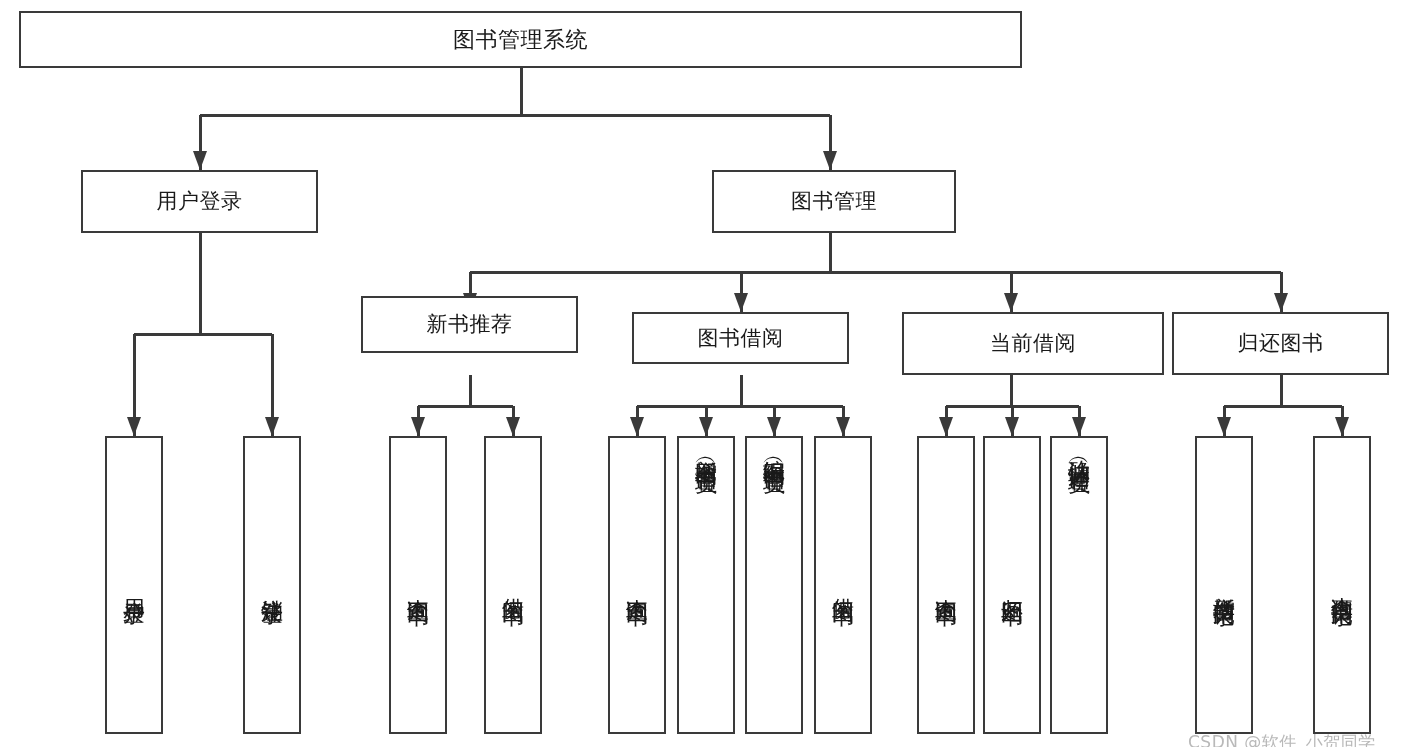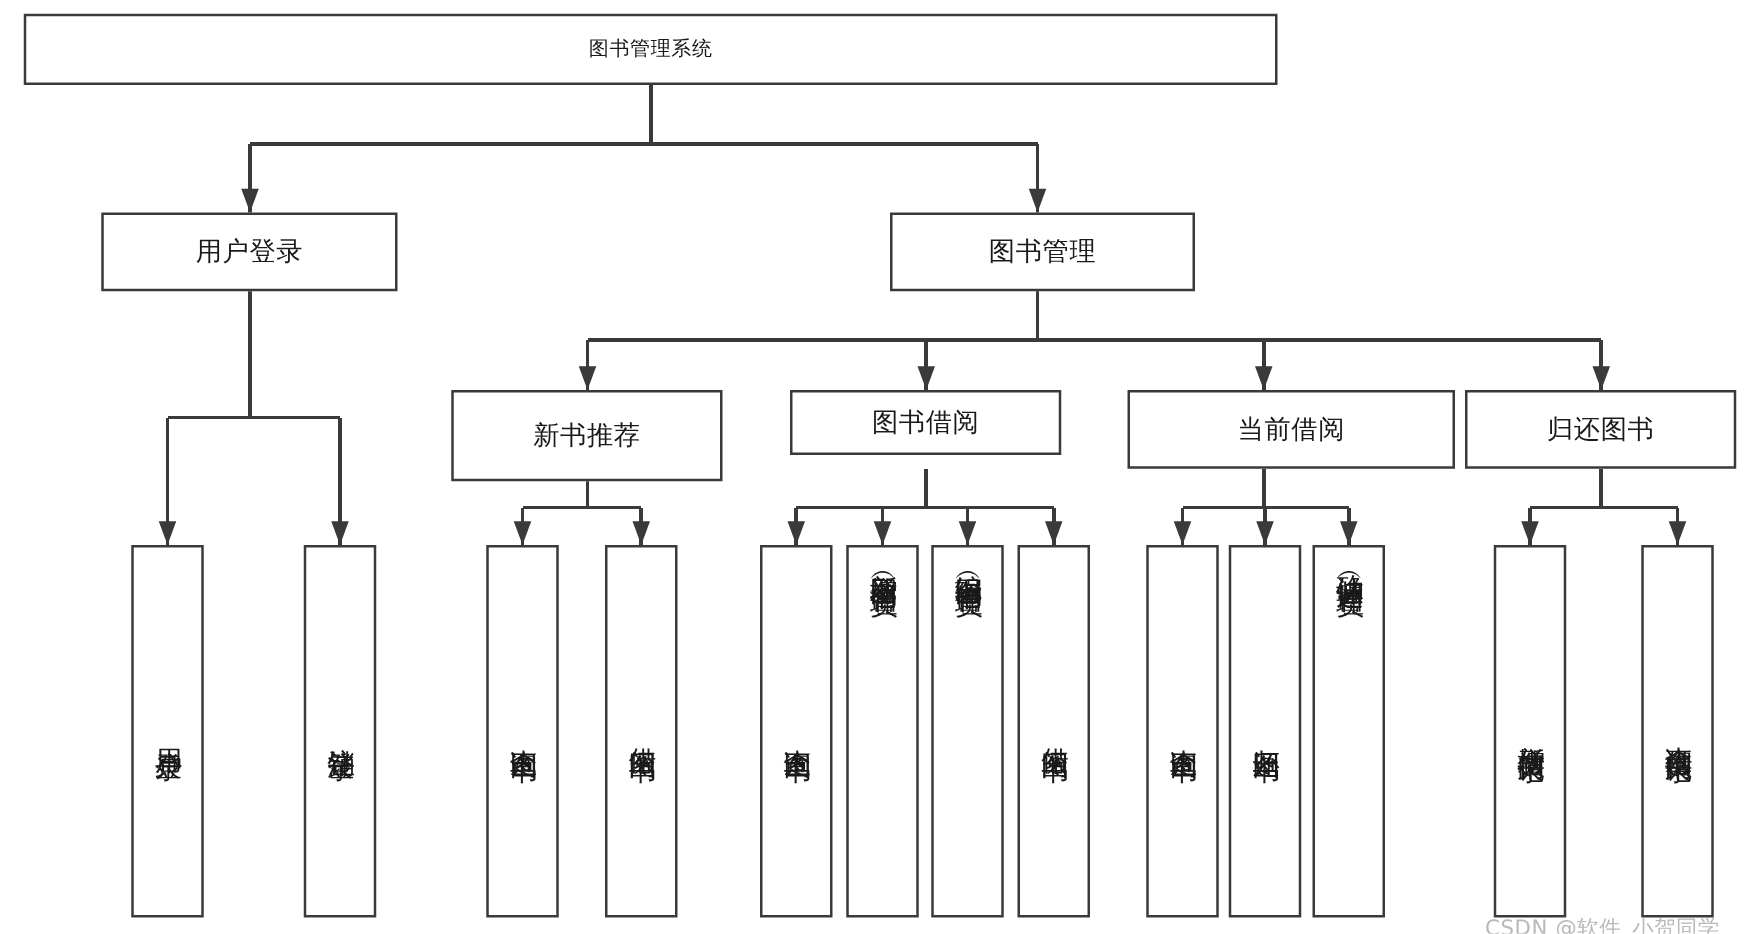--- a/index.html
+++ b/index.html
@@ -34,21 +34,21 @@
     text-align: center;
     line-height: 1.06;
     white-space: pre;
   }
   
   .node.horiz .node-label {
     font-size: 21px;
     letter-spacing: 0.5px;
   }
   .node.root .node-label {
-    font-size: 16px;
+    font-size: 22px;
   }
   
   .node.vert {
     align-items: flex-start;
     justify-content: center;
     padding-top: 4px;
   }
   .node.vert .node-label {
     writing-mode: vertical-rl;
     text-orientation: upright;
@@ -139,21 +139,21 @@
   <div id="nodes-layer">
       <div class="node horiz root" style="left: 19px; top: 11px; width: 1003px; height: 57px;">
         <span class="node-label">图书管理系统</span>
       </div>
       <div class="node horiz" style="left: 81px; top: 170px; width: 237px; height: 63px;">
         <span class="node-label">用户登录</span>
       </div>
       <div class="node horiz" style="left: 712px; top: 170px; width: 244px; height: 63px;">
         <span class="node-label">图书管理</span>
       </div>
-      <div class="node horiz" style="left: 361px; top: 312px; width: 217px; height: 73px;">
+      <div class="node horiz" style="left: 361px; top: 296px; width: 217px; height: 57px;">
         <span class="node-label">新书推荐</span>
       </div>
       <div class="node horiz" style="left: 632px; top: 312px; width: 217px; height: 52px;">
         <span class="node-label">图书借阅</span>
       </div>
       <div class="node horiz" style="left: 902px; top: 312px; width: 262px; height: 63px;">
         <span class="node-label">当前借阅</span>
       </div>
       <div class="node horiz" style="left: 1172px; top: 312px; width: 217px; height: 63px;">
         <span class="node-label">归还图书</span>

